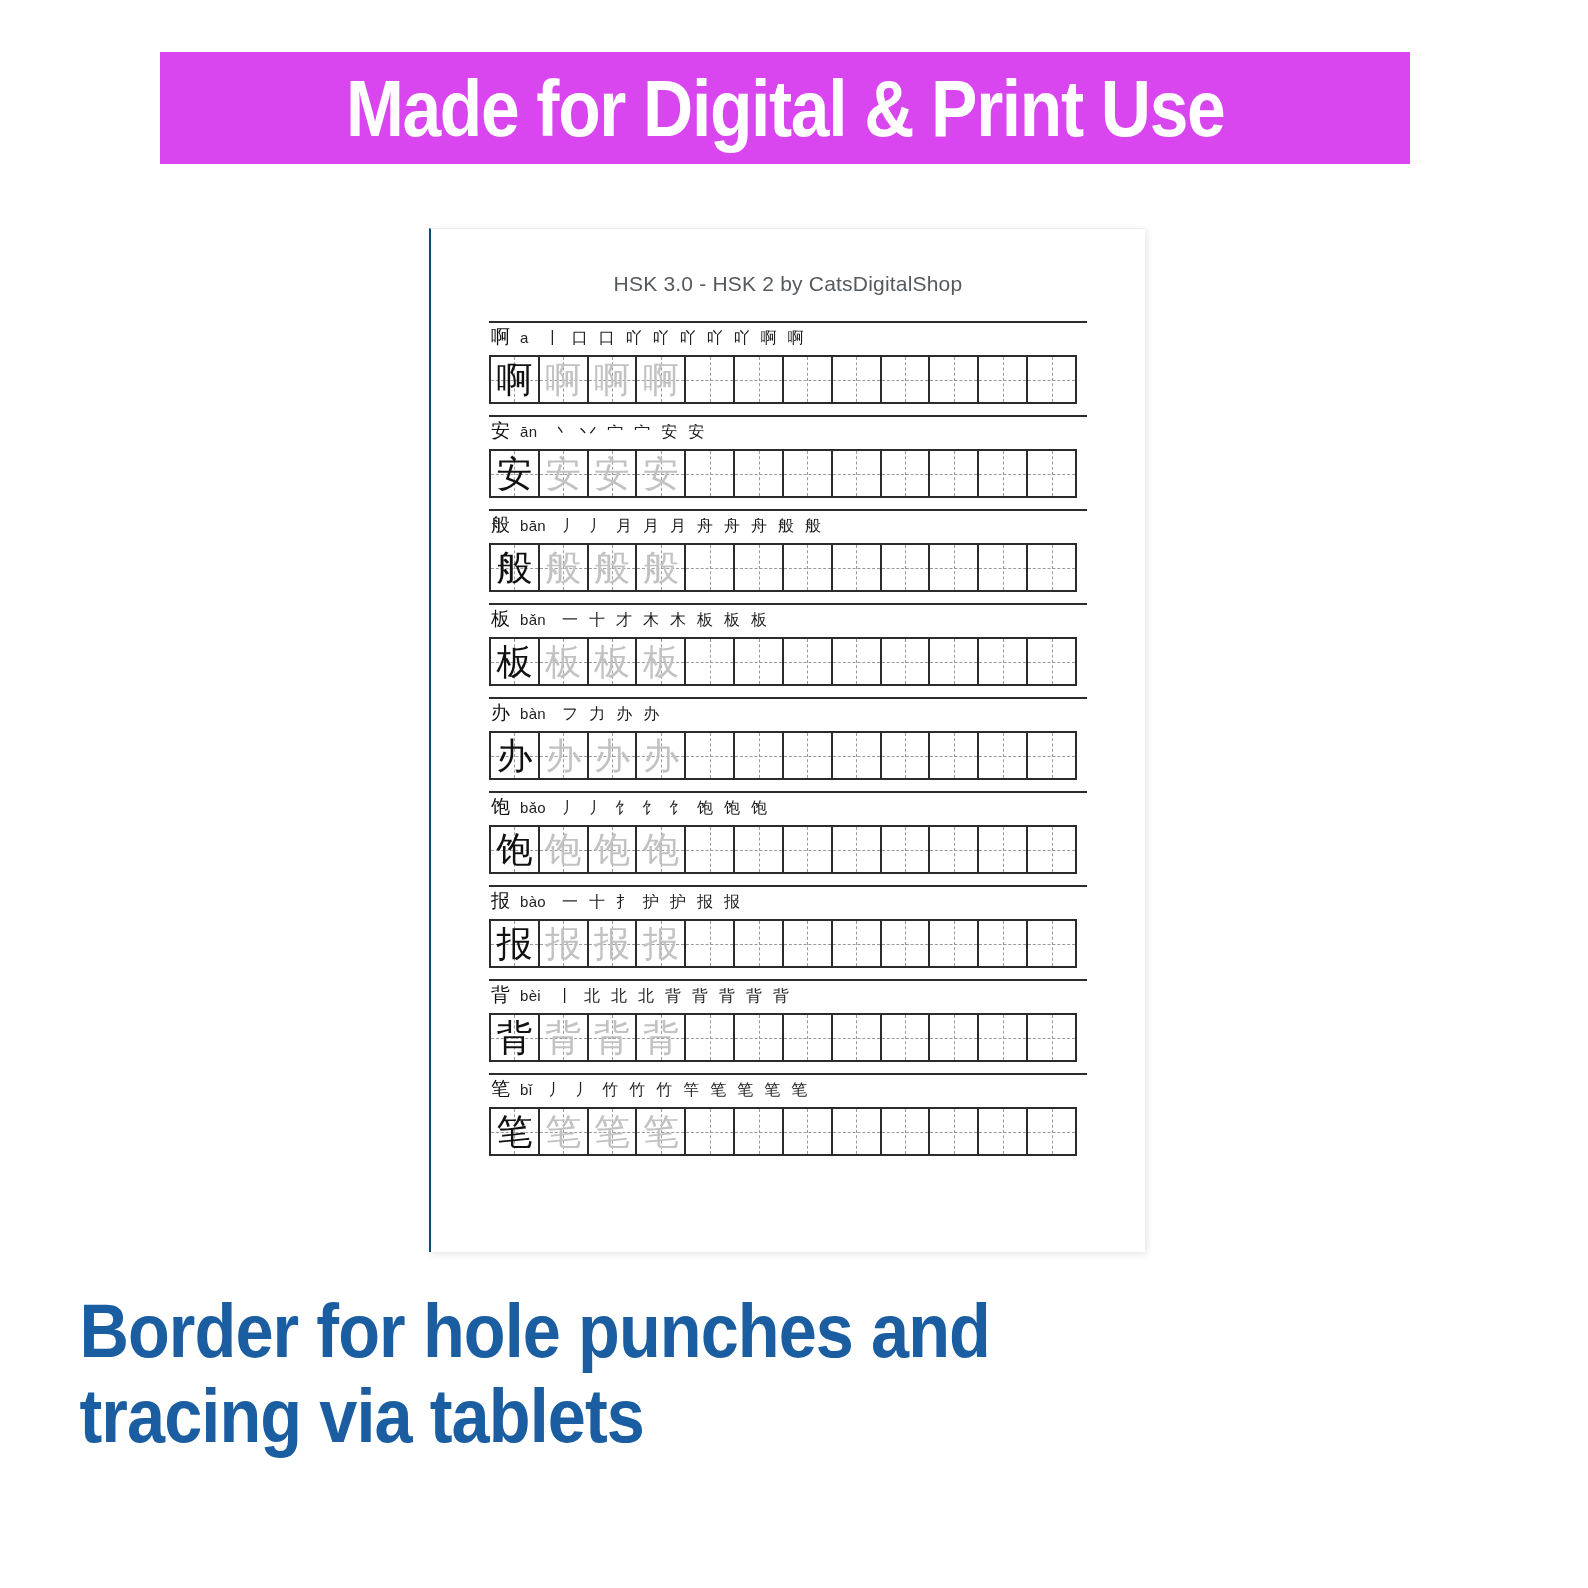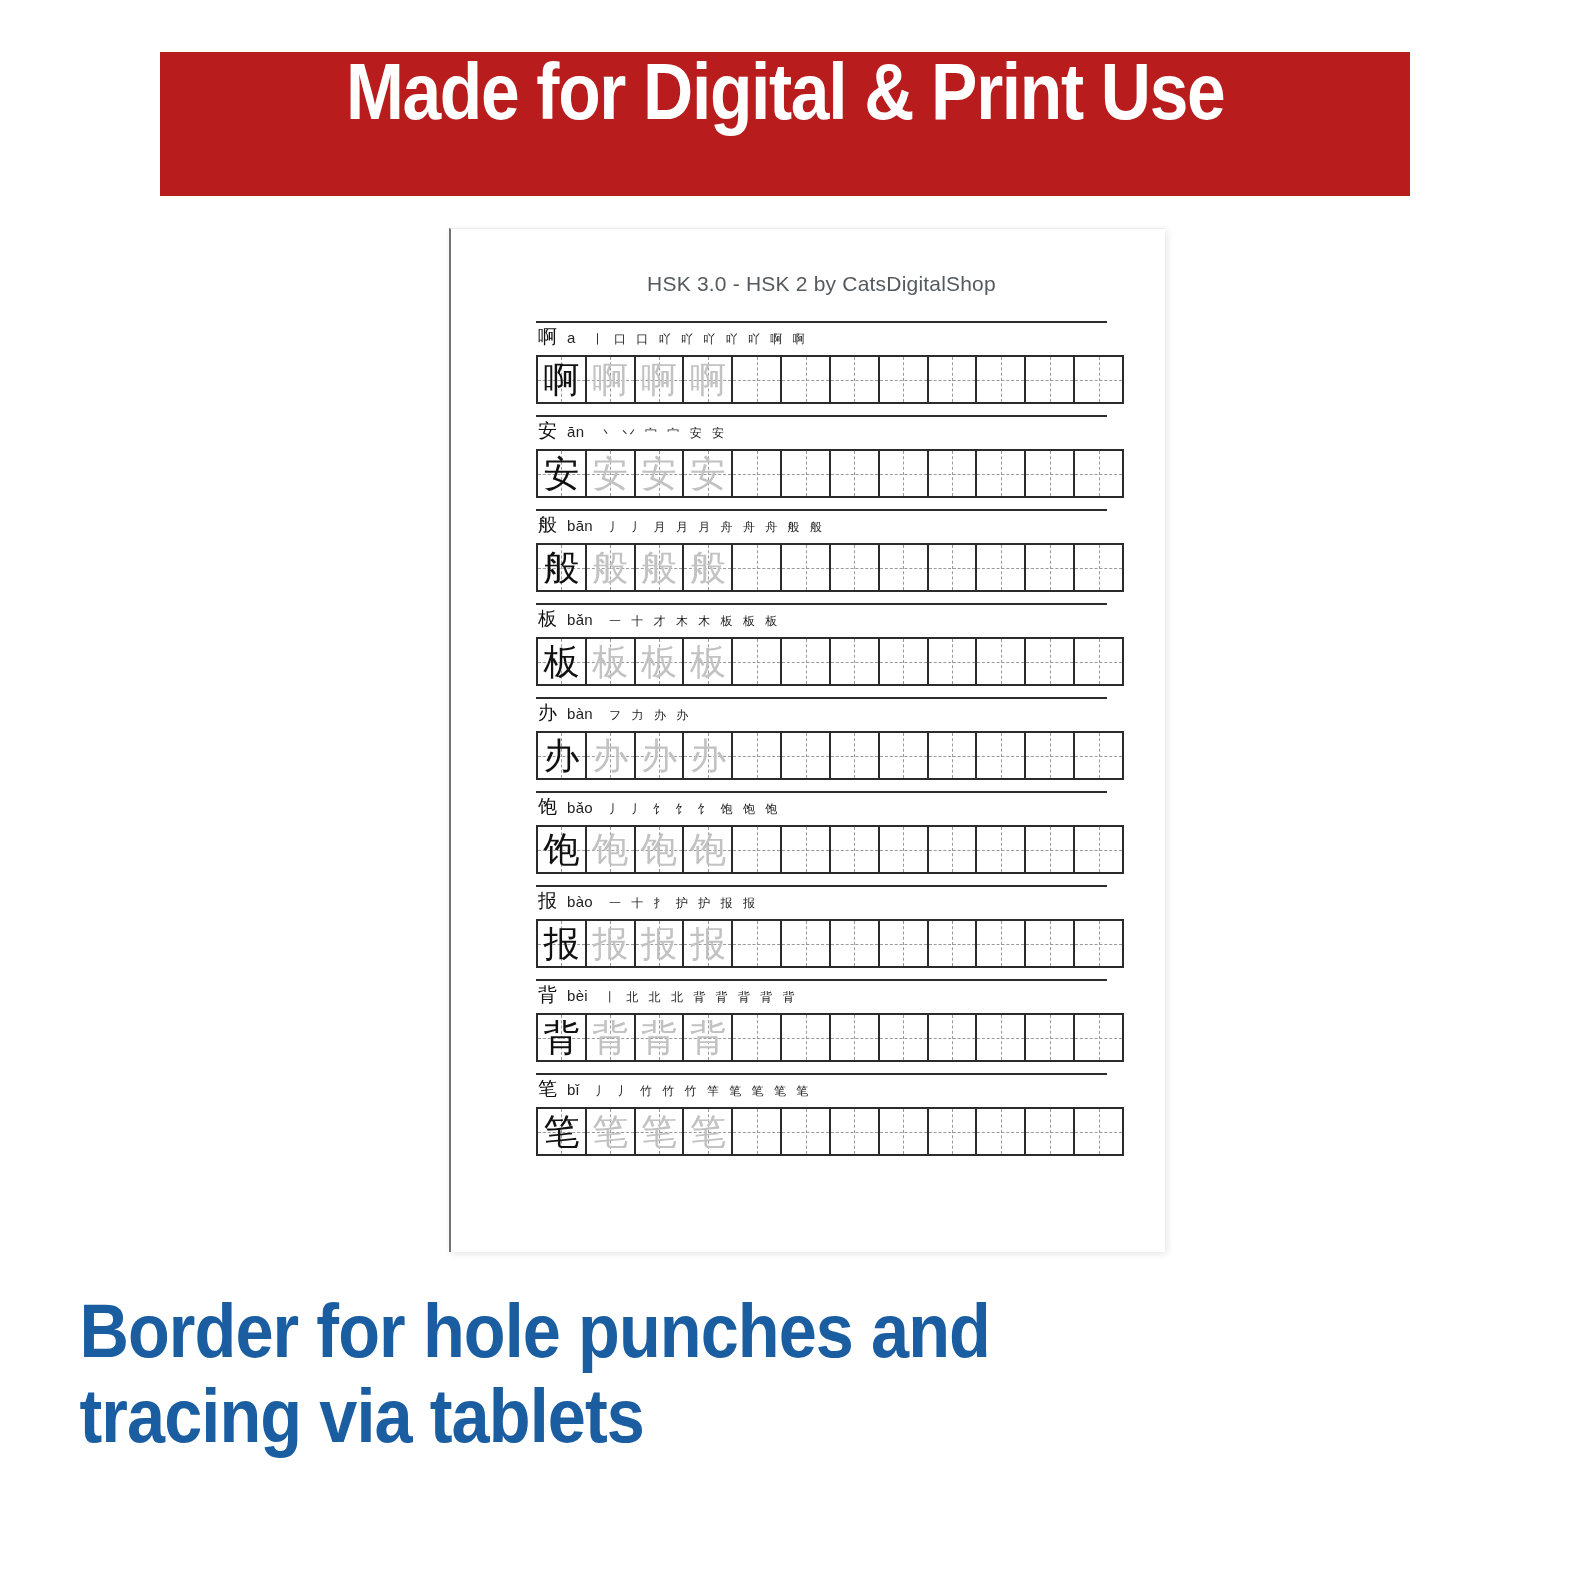--- a/index.html
+++ b/index.html
@@ -14,50 +14,49 @@
     overflow: hidden;
     position: relative;
   }
 
   
   #top-banner {
     position: absolute;
     left: 160px;
     top: 52px;
     width: 1250px;
-    height: 144px;
-    background: #b91c1c;
+    height: 112px;
+    background: #d946ef;
     display: flex;
-    align-items: flex-start;
+    align-items: center;
     justify-content: center;
   }
   #top-banner-text {
     color: #ffffff;
     font-family: "Liberation Sans Narrow", "Liberation Sans", sans-serif;
     font-size: 79px;
     font-weight: bold;
     letter-spacing: -1.5px;
     transform: scaleX(0.88);
     white-space: nowrap;
     line-height: 1;
   }
 
   
   #worksheet-page {
     position: absolute;
-    left: 449px;
+    left: 429px;
     top: 228px;
     width: 716px;
     height: 1024px;
     background: #ffffff;
-    border-left: 2px solid #737373;
+    border-left: 2px solid #0c4a6e;
     border-top: 1px solid #ececec;
     box-shadow: 2px 2px 7px rgba(0,0,0,0.10);
     box-sizing: border-box;
-    padding-left: 27px;
   }
   #worksheet-title {
     text-align: center;
     font-size: 21px;
     color: #555a5e;
     font-family: "Liberation Sans", sans-serif;
     margin-top: 43px;
     letter-spacing: 0.2px;
   }
 
@@ -90,22 +89,22 @@
     margin-right: 10px;
   }
   .row-head .pinyin {
     font-family: "Liberation Sans", sans-serif;
     font-size: 15px;
     color: #222;
     margin-right: 16px;
     letter-spacing: 0.3px;
   }
   .row-head .strokes {
-    font-family: Liberation Sans, sans-serif;
-    font-size: 12px;
+    font-family: Liberation Serif, serif;
+    font-size: 16px;
     color: #1d1d1d;
     letter-spacing: 3.5px;
     white-space: nowrap;
     overflow: hidden;
     line-height: 1;
   }
 
   .grid {
     display: flex;
     border: 2px solid #2b2b2b;

